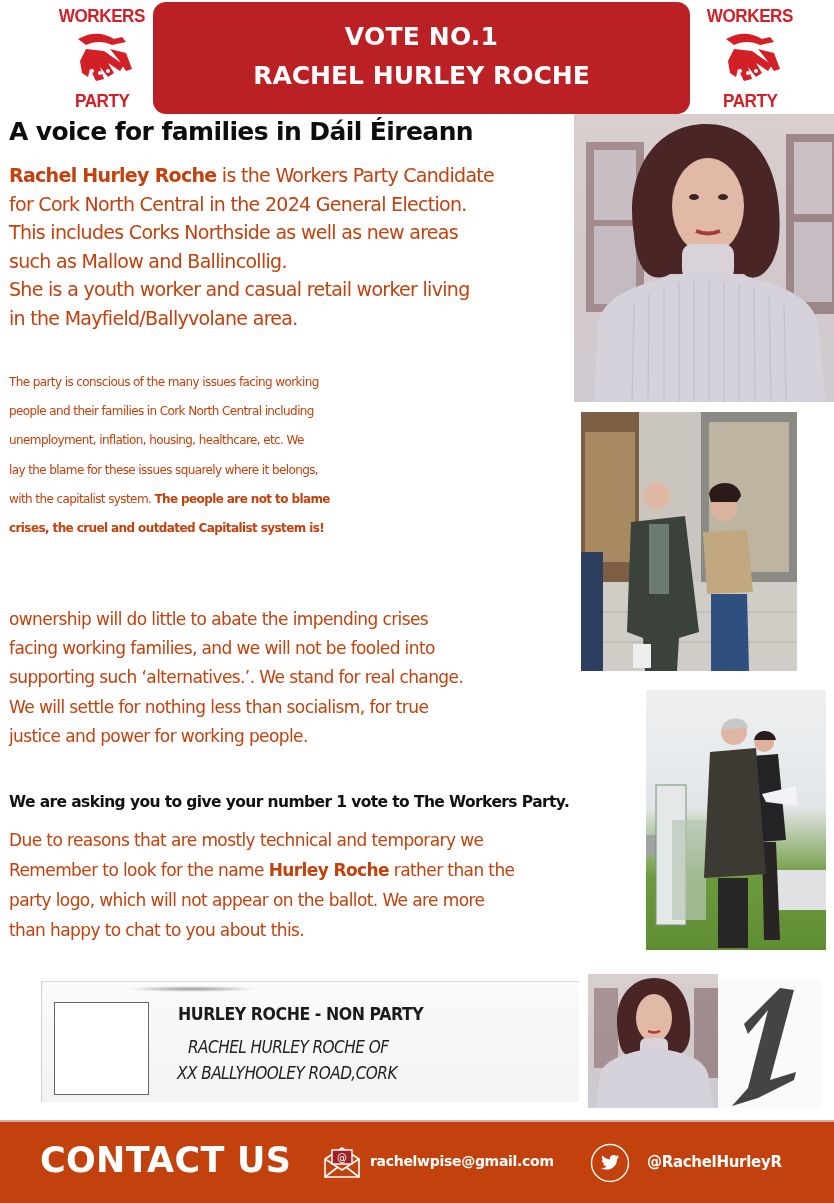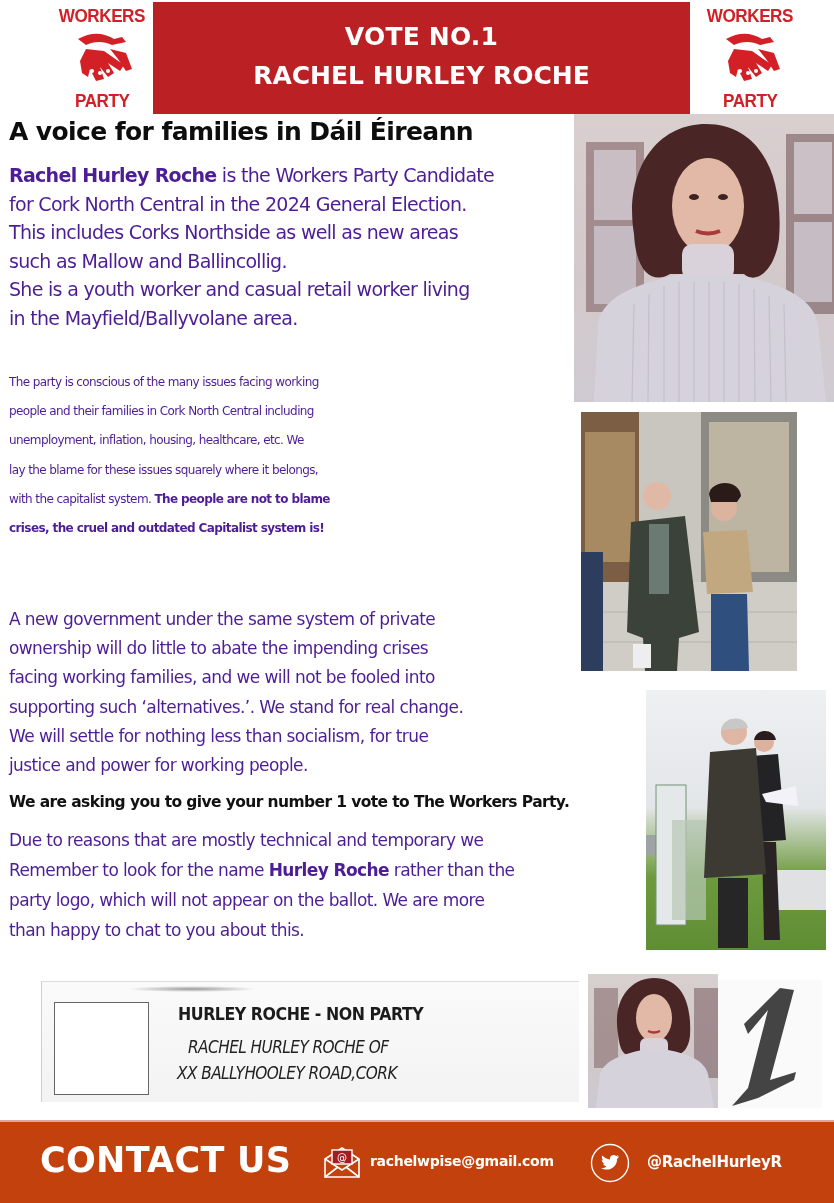--- a/index.html
+++ b/index.html
@@ -3,27 +3,27 @@
 <meta charset="utf-8">
 <style>
   * { box-sizing: border-box; margin: 0; padding: 0; }
   html, body { width: 834px; height: 1203px; background: #ffffff; overflow: hidden; }
   body { position: relative; font-family: "Liberation Sans", "DejaVu Sans", sans-serif; color: #111; }
 
   
   .logo { position: absolute; top: 6px; width: 100px; height: 104px; display: flex; flex-direction: column; align-items: center; justify-content: space-between; }
   .logo .lt { font-family: "Liberation Sans", sans-serif; font-weight: 700; color: #d32027; font-size: 19px; letter-spacing: -0.5px; transform: scaleX(0.9); line-height: 1; }
   .logo svg { width: 76px; height: 58px; }
-  .banner { position: absolute; left: 153px; top: 2px; width: 537px; height: 112px; background: #bb2124; color: #fff; display: flex; flex-direction: column; align-items: center; justify-content: center; }
+  .banner { position: absolute; left: 153px; top: 2px; width: 537px; height: 112px; background: #bb2124; color: #fff; display: flex; flex-direction: column; align-items: center; justify-content: center; border-radius: 13px; }
   .banner .b1 { font-family: "DejaVu Sans", sans-serif; font-weight: 700; font-size: 25px; letter-spacing: 0.2px; line-height: 36px; }
   .banner .b2 { font-family: "DejaVu Sans", sans-serif; font-weight: 700; font-size: 25px; line-height: 42px; }
 
   h1.title { position: absolute; left: 9px; top: 117px; font-family: "DejaVu Sans", sans-serif; font-weight: 700; font-size: 25px; letter-spacing: -0.6px; color: #0d0d0d; white-space: nowrap; }
 
-  .p { position: absolute; left: 9px; font-family: "DejaVu Sans", sans-serif; color: #4c1d95; white-space: nowrap; }
+  .p { position: absolute; left: 9px; font-family: "DejaVu Sans", sans-serif; color: #c2410c; white-space: nowrap; }
   .p .ln { display: block; }
   .p b { font-weight: 700; }
 
   .p1 { top: 161px; font-size: 19px; line-height: 28.5px; letter-spacing: -0.7px; }
   .p2 { top: 368px; font-size: 12px; line-height: 29.2px; letter-spacing: -0.6px; }
   .p3 { top: 605px; font-size: 17px; line-height: 29.2px; letter-spacing: -0.6px; }
   .ask { position: absolute; left: 9px; top: 793px; font-family: "DejaVu Sans", sans-serif; font-weight: 700; font-size: 15.5px; letter-spacing: -0.6px; white-space: nowrap; }
   .p4 { top: 825px; font-size: 17px; line-height: 30px; letter-spacing: -0.6px; }
 
   
@@ -100,21 +100,20 @@
 <div class="p p2">
   <span class="ln">The party is conscious of the many issues facing working</span>
   <span class="ln">people and their families in Cork North Central including</span>
   <span class="ln">unemployment, inflation, housing, healthcare, etc. We</span>
   <span class="ln">lay the blame for these issues squarely where it belongs,</span>
   <span class="ln"><span>with the capitalist system. </span><b>The people are not to blame</b></span>
   <span class="ln"><b>crises, the cruel and outdated Capitalist system is!</b></span>
 </div>
 
 <div class="p p3">
-  <span class="ln">A new government under the same system of private</span>
   <span class="ln">ownership will do little to abate the impending crises</span>
   <span class="ln">facing working families, and we will not be fooled into</span>
   <span class="ln">supporting such ‘alternatives.’. We stand for real change.</span>
   <span class="ln">We will settle for nothing less than socialism, for true</span>
   <span class="ln">justice and power for working people.</span>
 </div>
 
 <div class="ask">We are asking you to give your number 1 vote to The Workers Party.</div>
 
 <div class="p p4">

